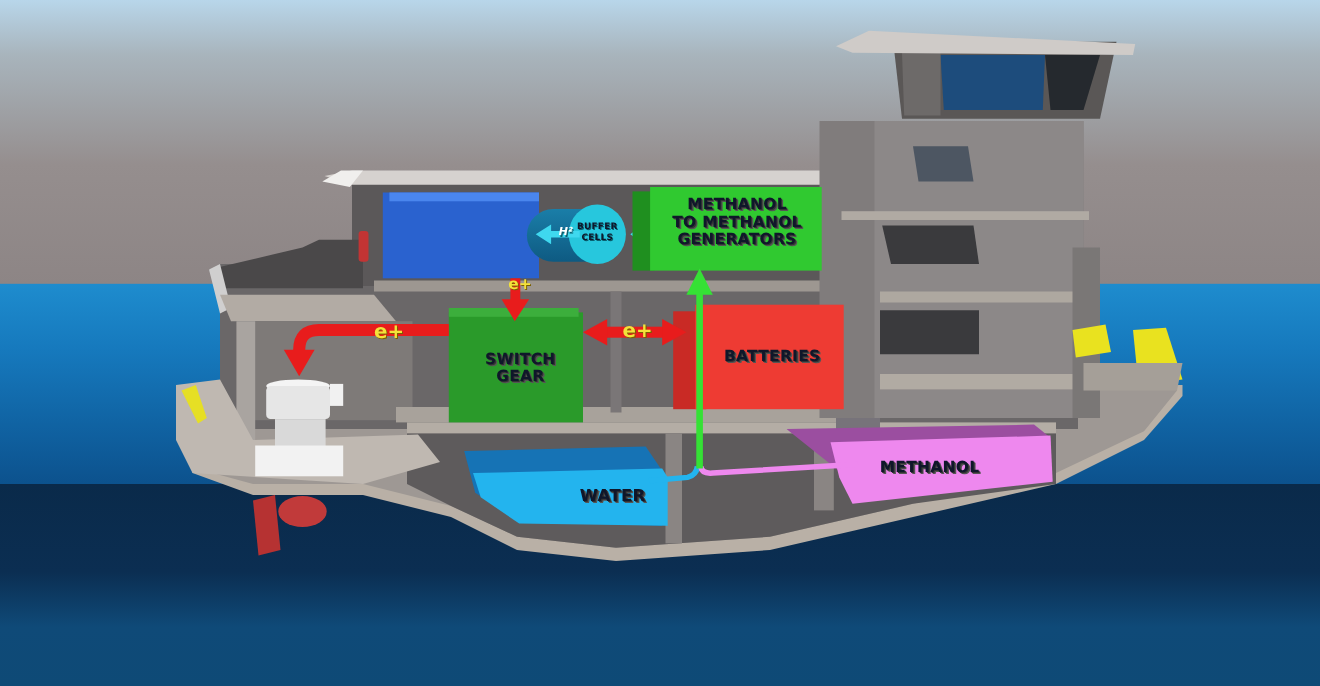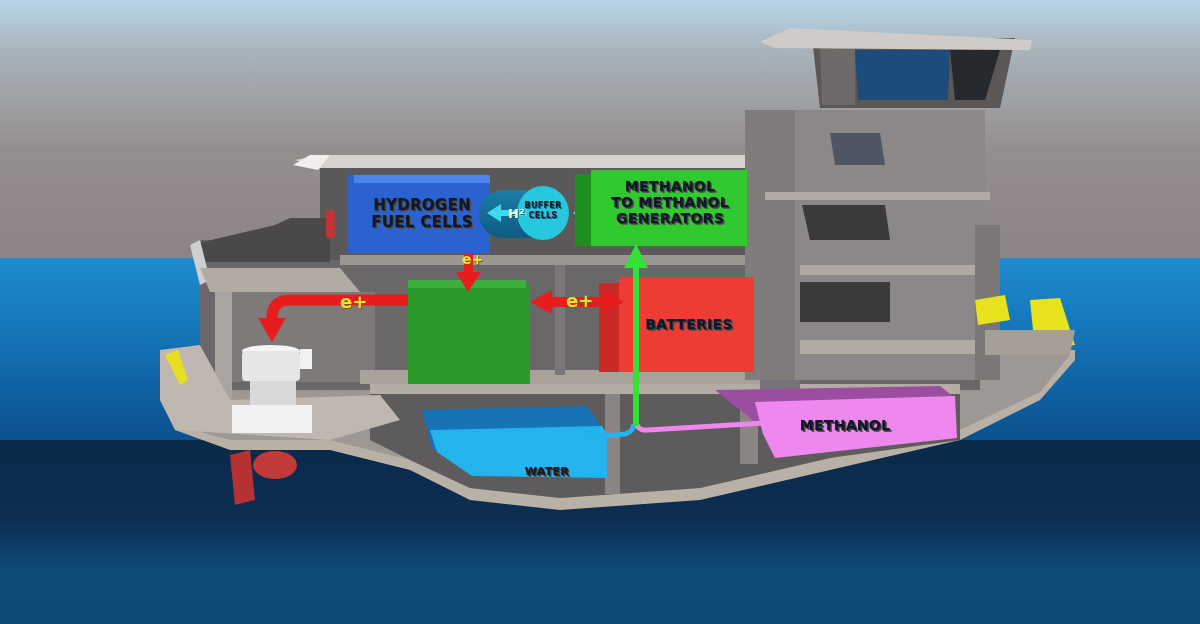--- a/index.html
+++ b/index.html
@@ -8,21 +8,21 @@
   .abs { position:absolute; }
   .sky { left:0; top:0; width:1200px; height:270px;
     background: linear-gradient(to bottom, #b8d6ea 0px, #a8b4bc 50px, #958e8e 150px, #8c8484 270px); }
   .sea-far { left:0; top:258px; width:1200px; height:200px;
     background: linear-gradient(to bottom, #1e8cce 0px, #1679bd 60px, #0f5f9e 140px, #0b4c86 200px); }
   .sea-near { left:0; top:440px; width:1200px; height:184px;
     background: linear-gradient(to bottom, #0a2a4a 0px, #0b2e52 80px, #0f4a78 130px, #0e4a76 184px); }
   .label3d { color:#0f172a; font-weight:bold; text-align:center; line-height:1.1;
     text-shadow: 1px 1px 0 #333, 2px 2px 0 #555; font-family:"DejaVu Sans", sans-serif; letter-spacing:0.3px; }
   .eplus { color:#f4e23a; font-weight:bold; font-size:18px; text-shadow:1px 1px 0 #7a5f00; font-family:"DejaVu Sans", sans-serif; }
-  .h2 { color:#fff; font-weight:bold; font-size:13px; text-shadow:1px 1px 0 #0a6070; font-family:"DejaVu Sans", sans-serif; }
+  .h2 { color:#fff; font-weight:bold; font-size:10px; text-shadow:1px 1px 0 #0a6070; font-family:"DejaVu Sans", sans-serif;font-style:italic; }
 </style>
 </head>
 <body>
 
 <div class="abs sky"></div>
 <div class="abs sea-far"></div>
 <div class="abs sea-near"></div>
 
 <svg class="abs" style="left:0;top:0" width="1200" height="624">
 
@@ -92,24 +92,20 @@
   <div class="abs" style="left:14px;top:0px;width:58px;height:12px;border-radius:50%;background:#f4f4f4;"></div>
   <div class="abs" style="left:14px;top:6px;width:58px;height:30px;background:#e6e6e6;border-radius:4px;"></div>
   <div class="abs" style="left:72px;top:4px;width:12px;height:20px;background:#f1f1f1;"></div>
   <div class="abs" style="left:22px;top:36px;width:46px;height:26px;background:#d9d9d9;"></div>
   <div class="abs" style="left:4px;top:60px;width:80px;height:28px;background:#f2f2f2;"></div>
 </div>
 
 <div class="abs" style="left:348px;top:175px;width:142px;height:78px;">
   <div class="abs" style="left:0;top:0;width:142px;height:78px;background:#2a62cf;"></div>
   <div class="abs" style="left:6px;top:0;width:136px;height:8px;background:#4a86ee;"></div>
-  <div class="abs label3d" style="left:10px;top:22px;width:128px;font-size:15px;">
-    <div>HYDROGEN</div>
-    <div>FUEL CELLS</div>
-  </div>
 </div>
 
 <div class="abs" style="left:479px;top:186px;width:110px;height:56px;">
   <div class="abs" style="left:0;top:4px;width:80px;height:48px;border-radius:24px;background:linear-gradient(to bottom,#1a7ea8,#0e5a82);"></div>
   <div class="abs" style="left:38px;top:0;width:52px;height:54px;border-radius:50%;background:#27c7dd;"></div>
   <div class="abs label3d" style="left:40px;top:15px;width:48px;font-size:8px;line-height:1.2;text-shadow:1px 1px 0 #0a6070;">
     <div>BUFFER</div>
     <div>CELLS</div>
   </div>
 </div>
@@ -127,34 +123,38 @@
   <div class="abs label3d" style="left:20px;top:8px;width:150px;font-size:14px;line-height:1.15;">
     <div>METHANOL</div>
     <div>TO METHANOL</div>
     <div>GENERATORS</div>
   </div>
 </div>
 
 <div class="abs" style="left:408px;top:280px;width:122px;height:104px;">
   <div class="abs" style="left:0;top:4px;width:122px;height:100px;background:#2a9a2a;"></div>
   <div class="abs" style="left:0;top:0;width:118px;height:8px;background:#3cae3c;"></div>
+  <div class="abs label3d" style="left:10px;top:40px;width:110px;font-size:14px;">
+    <div>SWITCH</div>
+    <div>GEAR</div>
+  </div>
 </div>
 
-<div class="abs" style="left:599px;top:277px;width:137px;height:95px;">
+<div class="abs" style="left:612px;top:277px;width:137px;height:95px;">
   <div class="abs" style="left:0;top:6px;width:30px;height:89px;background:#c92a25;"></div>
   <div class="abs" style="left:20px;top:0;width:135px;height:95px;background:#ee3b33;"></div>
   <div class="abs label3d" style="left:30px;top:40px;width:120px;font-size:14px;">BATTERIES</div>
 </div>
 
 <div class="abs" style="left:412px;top:400px;width:200px;height:80px;">
   <svg class="abs" style="left:0;top:0" width="200" height="80">
     <path d="M10,10 L175,6 L190,28 L190,78 L60,74 L20,48 Z" fill="#1673b5"></path>
     <path d="M18,30 L190,26 L195,34 L195,78 L60,76 L25,52 Z" fill="#23b4ee"></path>
   </svg>
-  <div class="abs label3d" style="left:100px;top:42px;width:70px;font-size:11px;margin-top:24px;">WATER</div>
+  <div class="abs label3d" style="left:110px;top:42px;width:70px;font-size:15px;">WATER</div>
 </div>
 
 <div class="abs" style="left:715px;top:378px;width:245px;height:85px;">
   <svg class="abs" style="left:0;top:0" width="245" height="85">
     <path d="M0,12 L225,8 L240,20 L240,50 L60,60 Z" fill="#9b4ea0"></path>
     <path d="M40,24 L240,18 L242,60 L60,80 L48,56 Z" fill="#ee88ee"></path>
   </svg>
   <div class="abs label3d" style="left:70px;top:40px;width:120px;font-size:14px;">METHANOL</div>
 </div>
 

